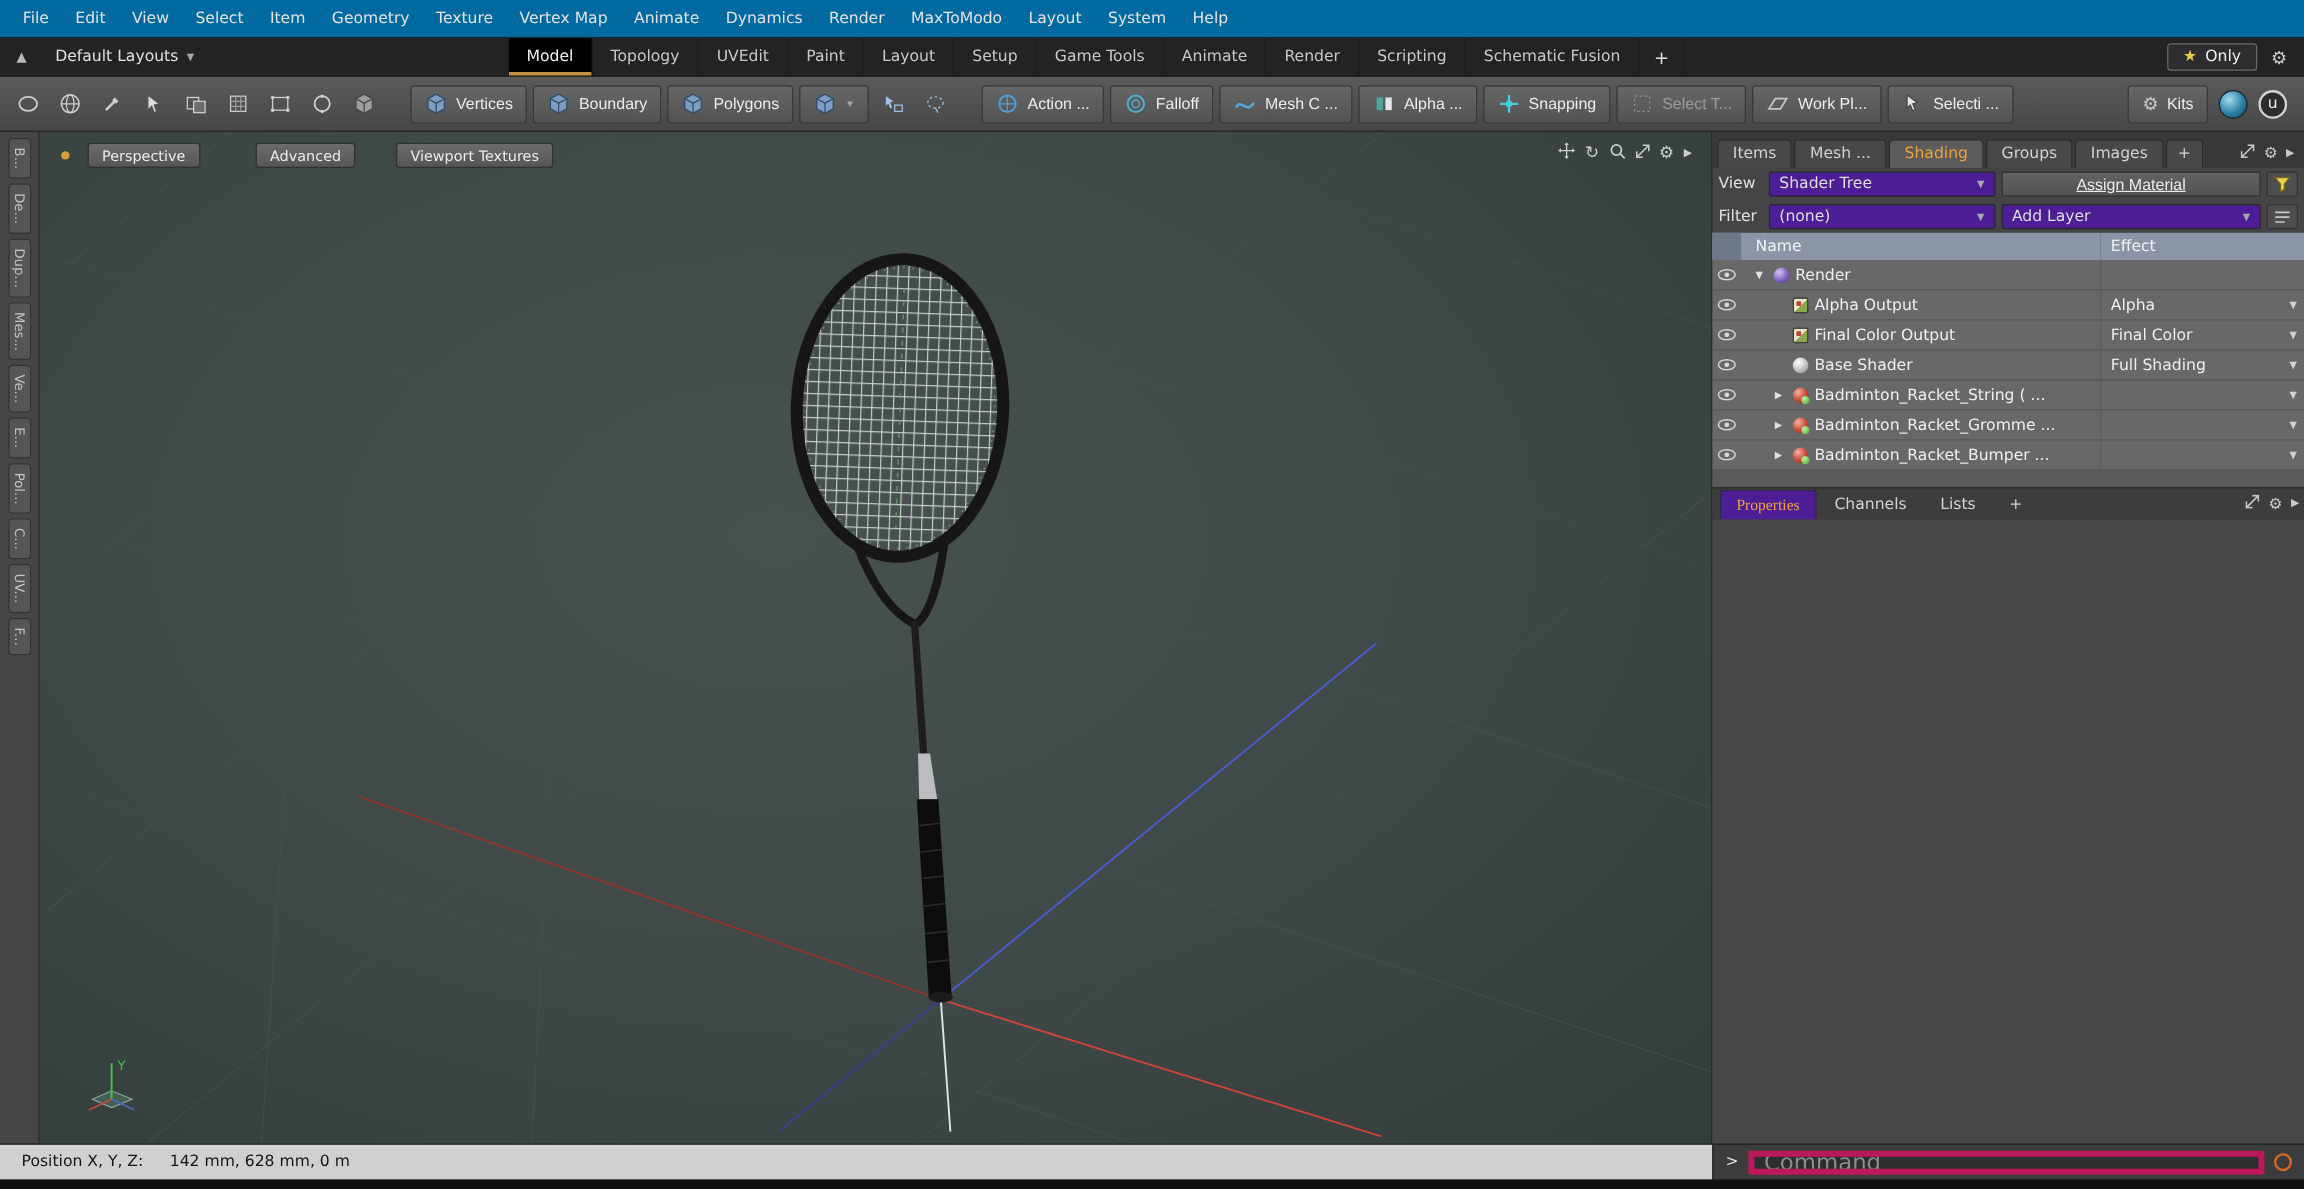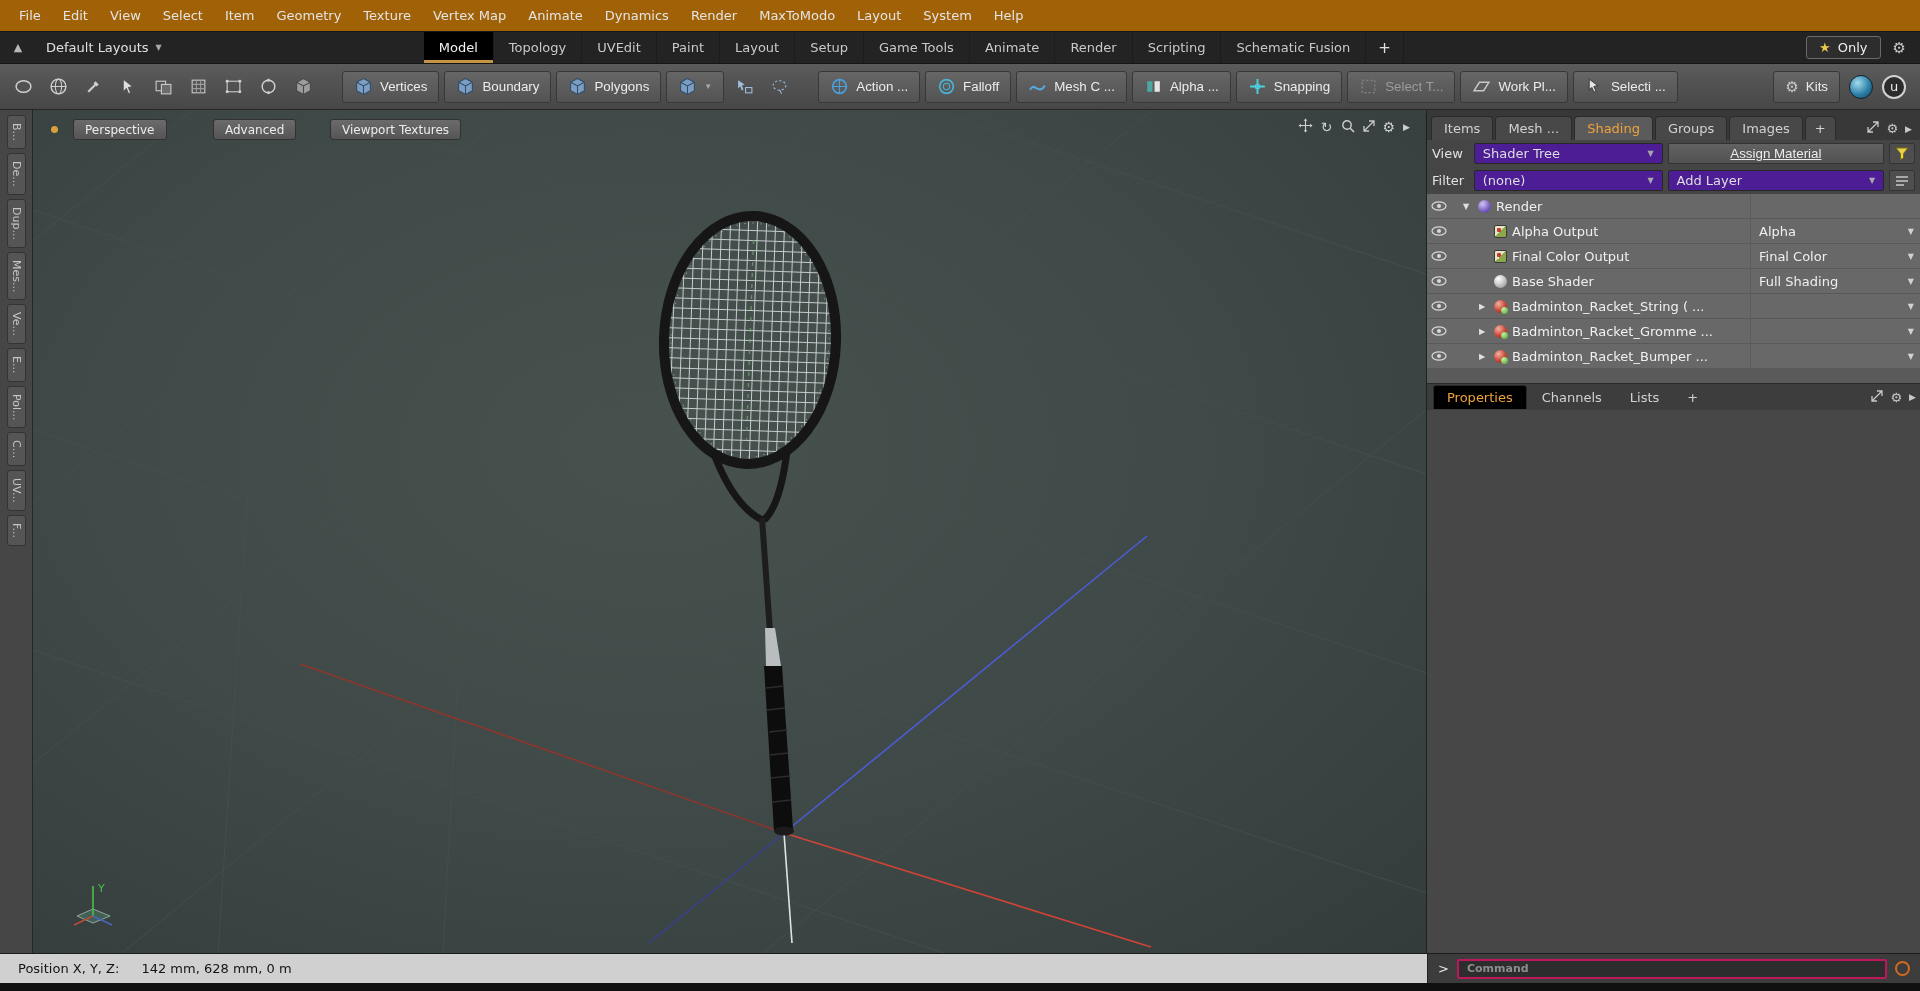--- a/index.html
+++ b/index.html
@@ -1,21 +1,21 @@
 <!DOCTYPE html>
 <html><head>
 <meta charset="utf-8">
 <style>
   * { margin:0; padding:0; box-sizing:border-box; }
   html,body { width:1920px; height:991px; overflow:hidden; background:#202020;
     font-family:"DejaVu Sans","Liberation Sans",sans-serif; font-size:13px; color:#ddd; }
   #app { width:1920px; height:991px; display:flex; flex-direction:column; }
 
   
-  .menubar { height:32px; background:#a16207; border-bottom:1px solid #171717;
+  .menubar { height:32px; background:#0369a1; border-bottom:1px solid #171717;
     display:flex; align-items:center; padding:0 8px; }
   .menu-item { padding:6px 11px; color:#e4e4e4; cursor:default; }
 
   
   .layoutbar { height:32px; background:#232323; border-bottom:1px solid #141414;
     display:flex; align-items:center; }
   .lb-up { width:36px; text-align:center; color:#b8b8b8; font-size:11px; }
   .lb-dd { display:flex; align-items:center; gap:7px; padding:0 10px; color:#e0e0e0; }
   .caret { font-size:8px; color:#a8a8a8; }
   .lb-tabs { display:flex; height:100%; margin-left:252px; }
@@ -109,32 +109,32 @@
     border-radius:50%; background:radial-gradient(circle at 35% 30%, #c2f2a2, #4a9a30); }
   .out-icon { width:13px; height:13px; border-radius:2px; border:1px solid #3a3a3a; flex:none; position:relative;
     background:linear-gradient(135deg,#e9e5ca 0 50%, #8aa84a 50% 100%); }
   .out-icon::after { content:""; position:absolute; left:2px; top:2px; width:4px; height:4px;
     background:#c04030; border-radius:1px; }
 
   .tree-empty { height:14px; background:#5a5a5a; }
   .rp-lower-tabs { height:27px; background:#3d3d3d; border-top:1px solid #2a2a2a;
     display:flex; align-items:center; padding-left:6px; }
   .lt-tab { padding:4px 13px; color:#d2d2d2; border-radius:3px 3px 0 0; margin-right:2px; }
-  .lt-tab.active { background:#000000; color:#f0a23c; border:1px solid #2a2a2a; border-bottom:none; }
+  .lt-tab.active { background:#4c1d95; color:#f0a23c; border:1px solid #2a2a2a; border-bottom:none;font-family:Liberation Serif, serif; }
   .rp-fill { flex:1; background:#474747; }
 
   
   .bottom { height:30px; display:flex; border-top:1px solid #1c1c1c; }
   .pos-bar { width:1427px; background:#d0d0d0; color:#141414; display:flex; align-items:center;
     padding-left:18px; gap:22px; }
   .cmd-bar { flex:1; background:#3c3c3c; display:flex; align-items:center; gap:8px; padding:0 10px;
     border-left:1px solid #222; }
   .cmd-prompt { color:#e8e8e8; }
-  .cmd-input { flex:1; height:20px; background:#2d2d2d; border:2px solid #be185d; border-radius:2px;
-    color:#cfcfcf; padding:0 8px; font-family:inherit; font-size:11px;font-weight:bold; }
+  .cmd-input { flex:1; height:20px; background:#2d2d2d; border:5px solid #be185d; border-radius:2px;
+    color:#cfcfcf; padding:0 8px; font-family:inherit; font-size:19px; }
   .cmd-input::placeholder { color:#8d8d8d; }
   .cmd-circle { width:15px; height:15px; border-radius:50%; border:2px solid #d2691e; flex:none; }
   .base-strip { height:8px; background:#101010; }
 
   .ic18 { width:19px; height:19px; }
   .ic-eye { width:16px; height:10px; }
   .ic14 { width:14px; height:13px; }
 </style>
 </head>
 <body>
@@ -519,20 +519,25 @@
           <span class="caret">▼</span>
         </div>
         <span class="sq-icon-btn">
             <svg width="14" height="12">
               <use href="#sym-list"></use>
             </svg>
           </span>
       </div>
 
       <div class="tree">
+        <div class="tree-header">
+          <span class="th-eye"></span>
+          <span class="th-name">Name</span>
+          <span class="th-effect">Effect</span>
+        </div>
 
         <div class="tree-row">
           <span class="tr-eye">
               <svg class="ic-eye">
                 <use href="#sym-eye"></use>
               </svg>
             </span>
           <div class="tr-main root">
             <span class="exp">▼</span>
             <span class="sph render"></span>

